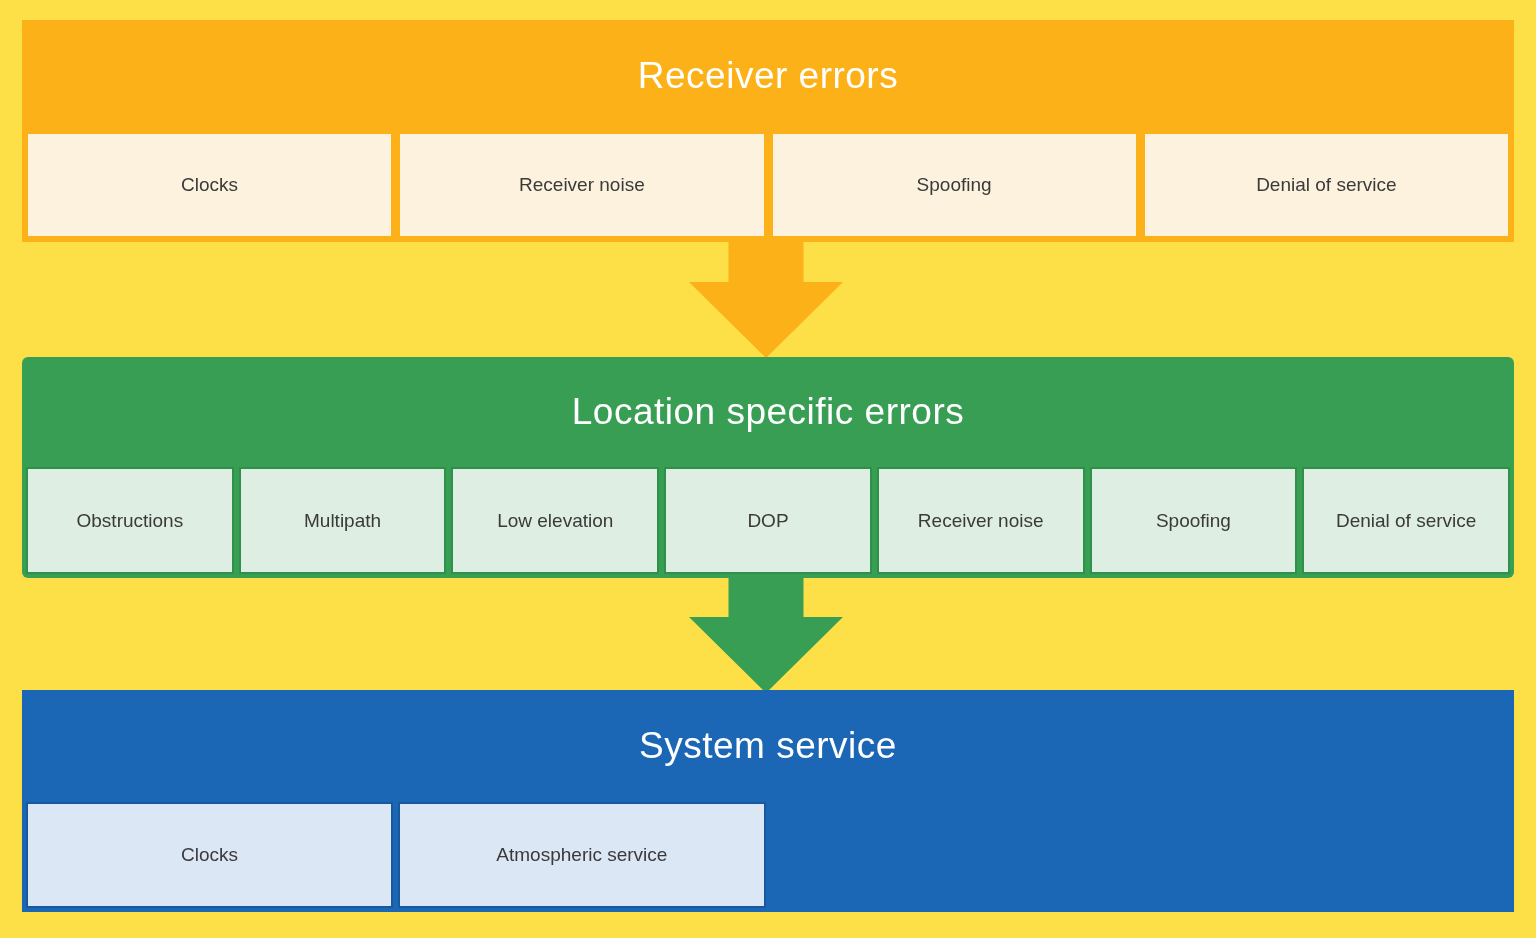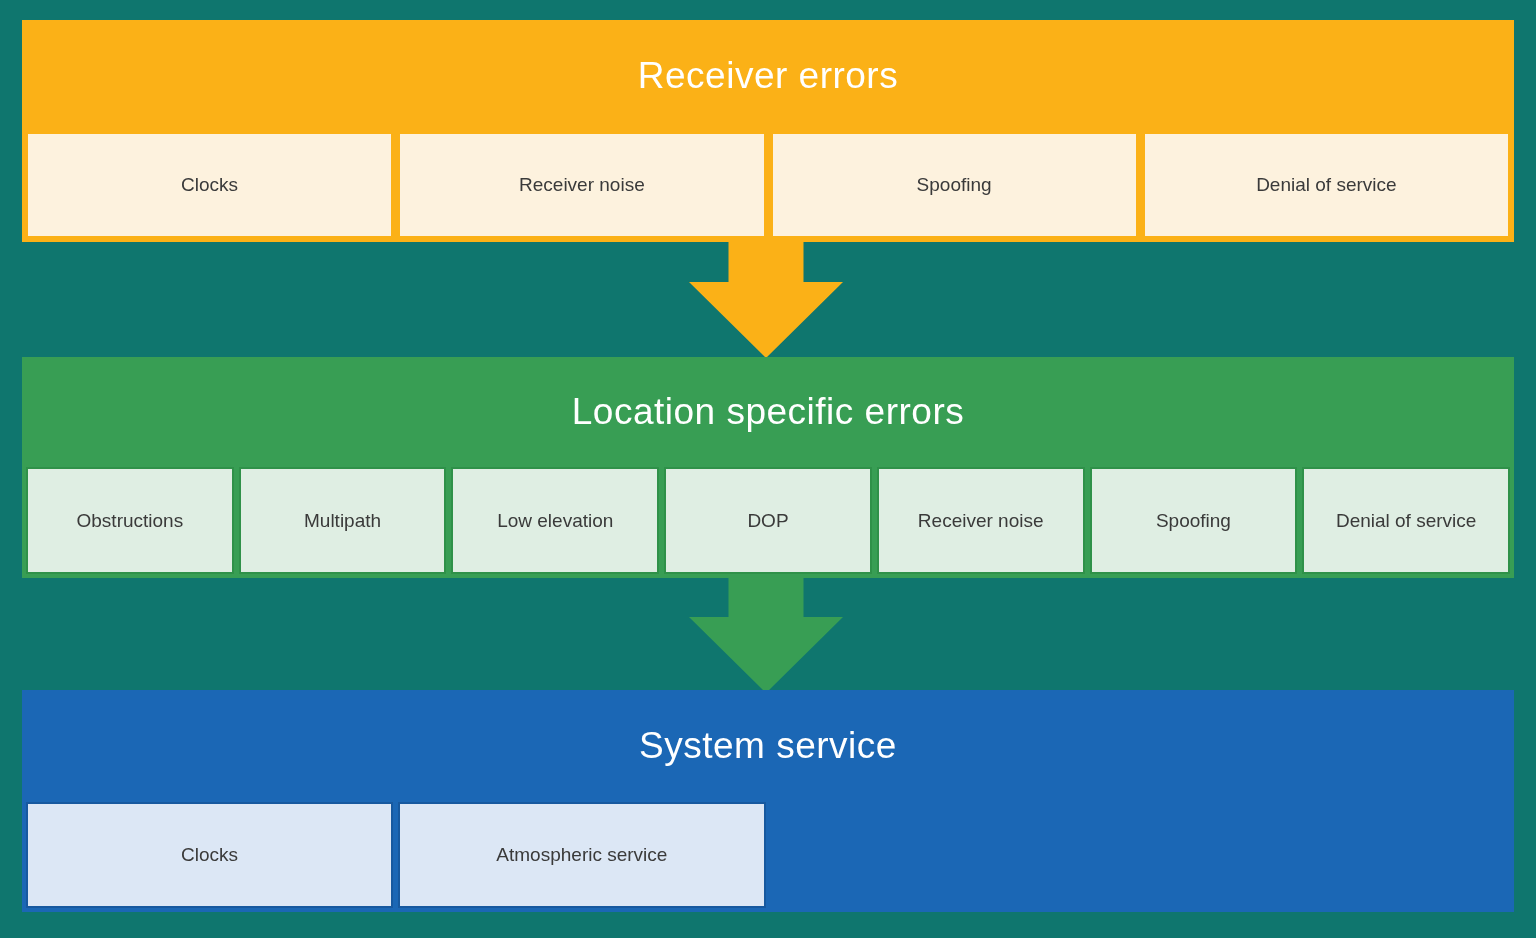--- a/index.html
+++ b/index.html
@@ -1,34 +1,34 @@
 <!DOCTYPE html>
 <html><head>
 <meta charset="utf-8">
 <style>
   html, body { margin: 0; padding: 0; background: #ffffff; }
   body { font-family: "Liberation Sans", sans-serif; }
   .diagram {
     position: relative;
     width: 1536px;
     height: 938px;
-    background: #0f766e;
+    background: #fde047;
     overflow: hidden;
   }
   .band {
     position: absolute;
     left: 22px;
     width: 1492px;
     display: flex;
     flex-direction: column;
     background: var(--band-bg);
     box-sizing: border-box;
   }
   .band-0 { top: 20px;  height: 222px; }
-  .band-1 { top: 357px; height: 221px; }
+  .band-1 { top: 357px; height: 221px; border-radius: 6px; }
   .band-2 { top: 690px; height: 222px; }
   .band-header {
     flex: 1 1 auto;
     display: flex;
     align-items: center;
     justify-content: center;
     color: #ffffff;
     font-size: 37px;
     letter-spacing: 0.5px;
   }

